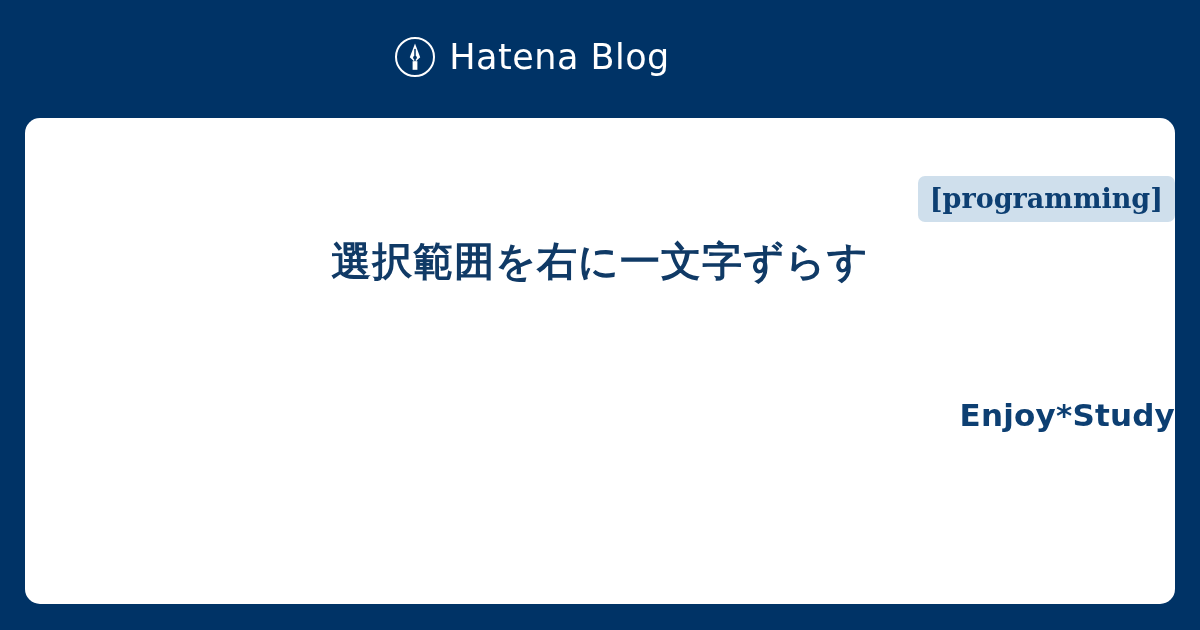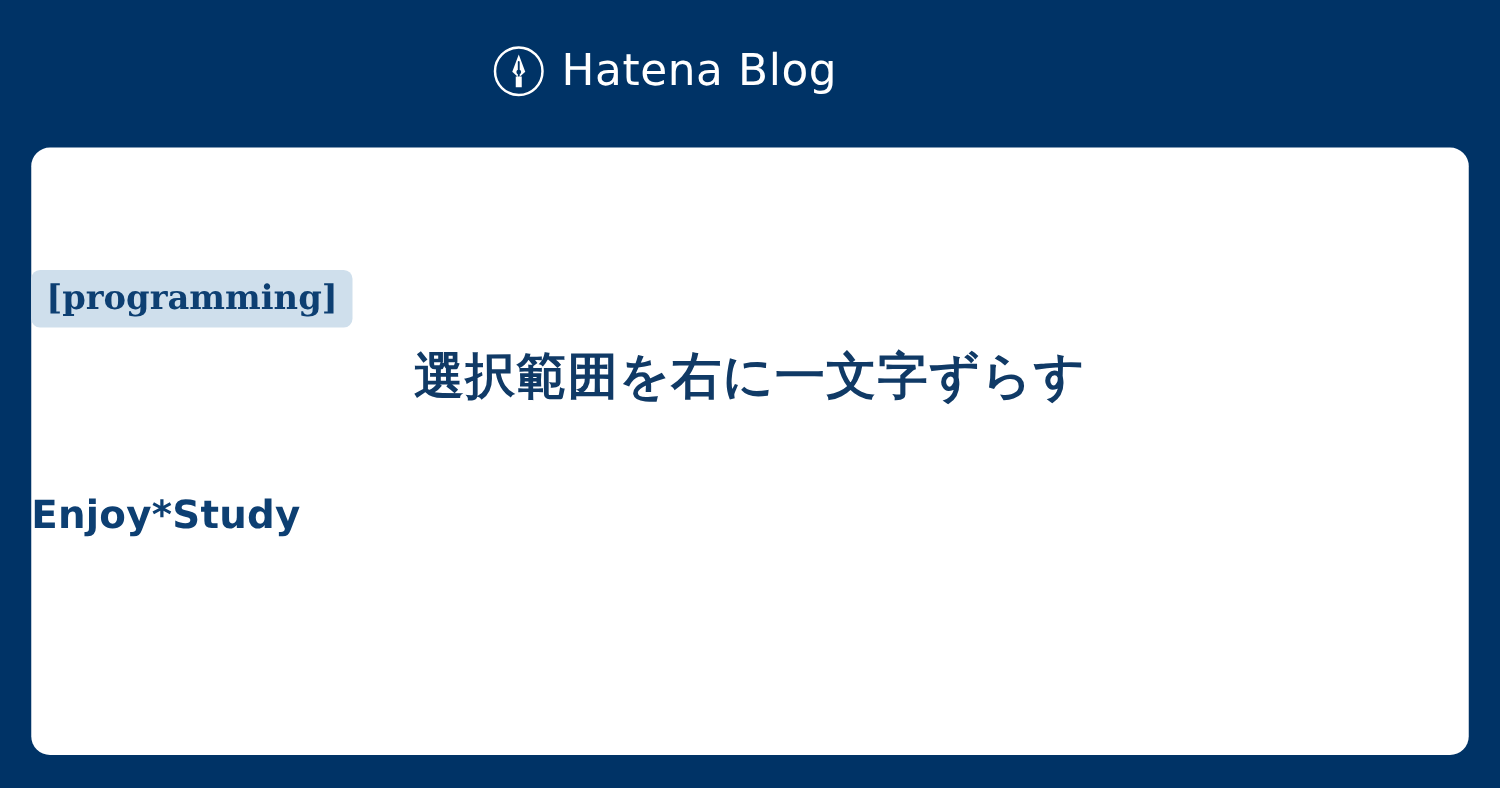--- a/index.html
+++ b/index.html
@@ -72,23 +72,23 @@
 
   .card-inner {
     width: 100%;
     display: flex;
     flex-direction: column;
     align-items: center;
   }
 
   
   .category-row {
-    margin-top: 98px;
+    margin-top: 58px;
     display: flex;
-    justify-content: flex-start;
+    justify-content: flex-end;
     width: 100%;
   }
   .category-badge {
     display: inline-block;
     background: #cfdfec;
     color: #0d3f72;
     font-size: 27px;
     font-weight: bold;
     line-height: 1;
     padding: 9px 12px 10px 12px;
@@ -107,24 +107,24 @@
     font-weight: bold;
     line-height: 1.18;
     letter-spacing: 1px;
     font-family: "DejaVu Sans", sans-serif;
     max-width: 1070px;
     word-break: break-word;
   }
 
   
   .blog-title-row {
-    margin-top: 72px;
+    margin-top: 115px;
     width: 100%;
     display: flex;
-    justify-content: flex-start;
+    justify-content: flex-end;
   }
   .blog-title {
     color: #0d3f72;
     font-size: 31px;
     font-weight: bold;
     line-height: 1;
     letter-spacing: 0.2px;
     font-family: "DejaVu Sans", sans-serif;
     white-space: nowrap;
   }

